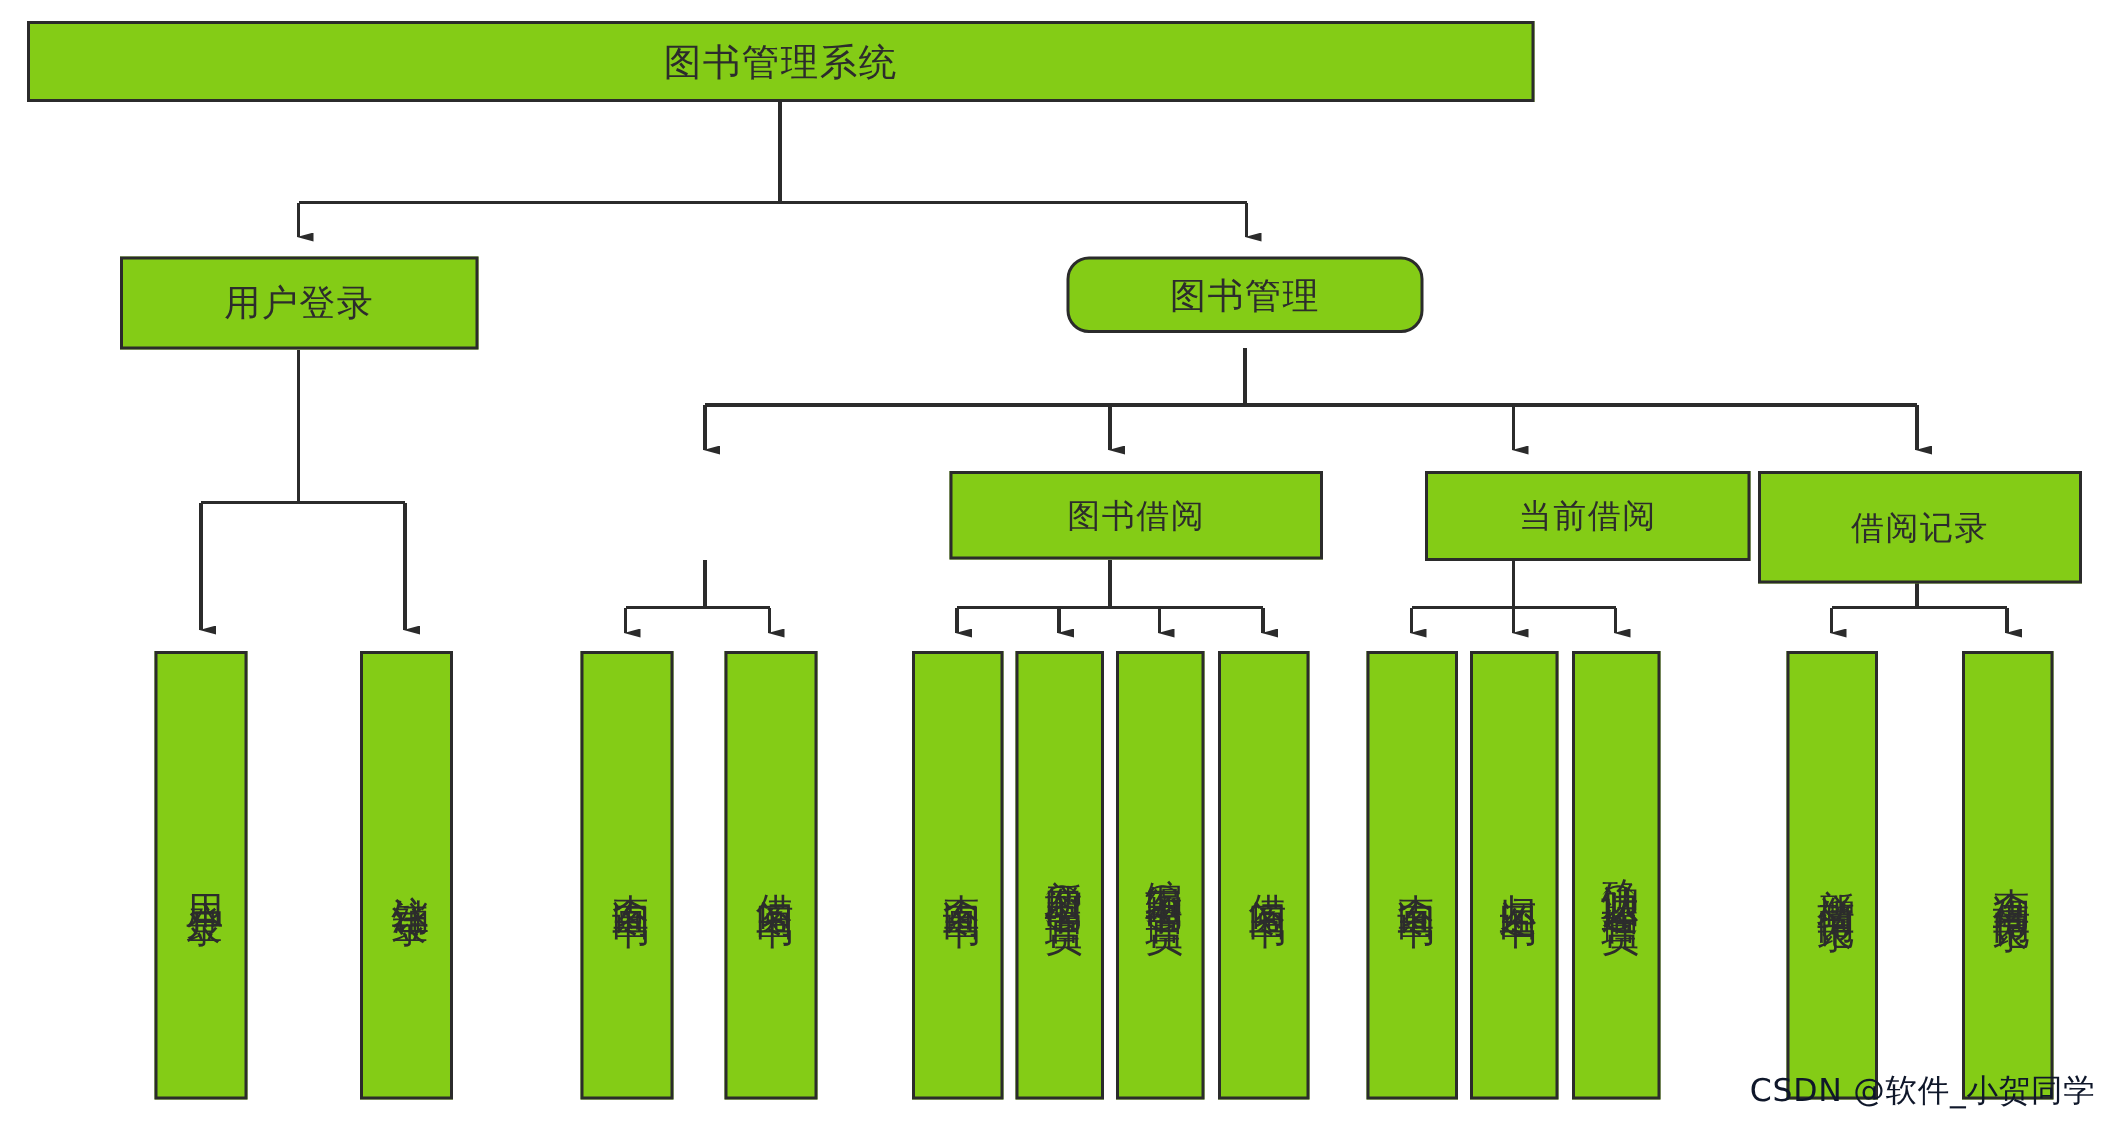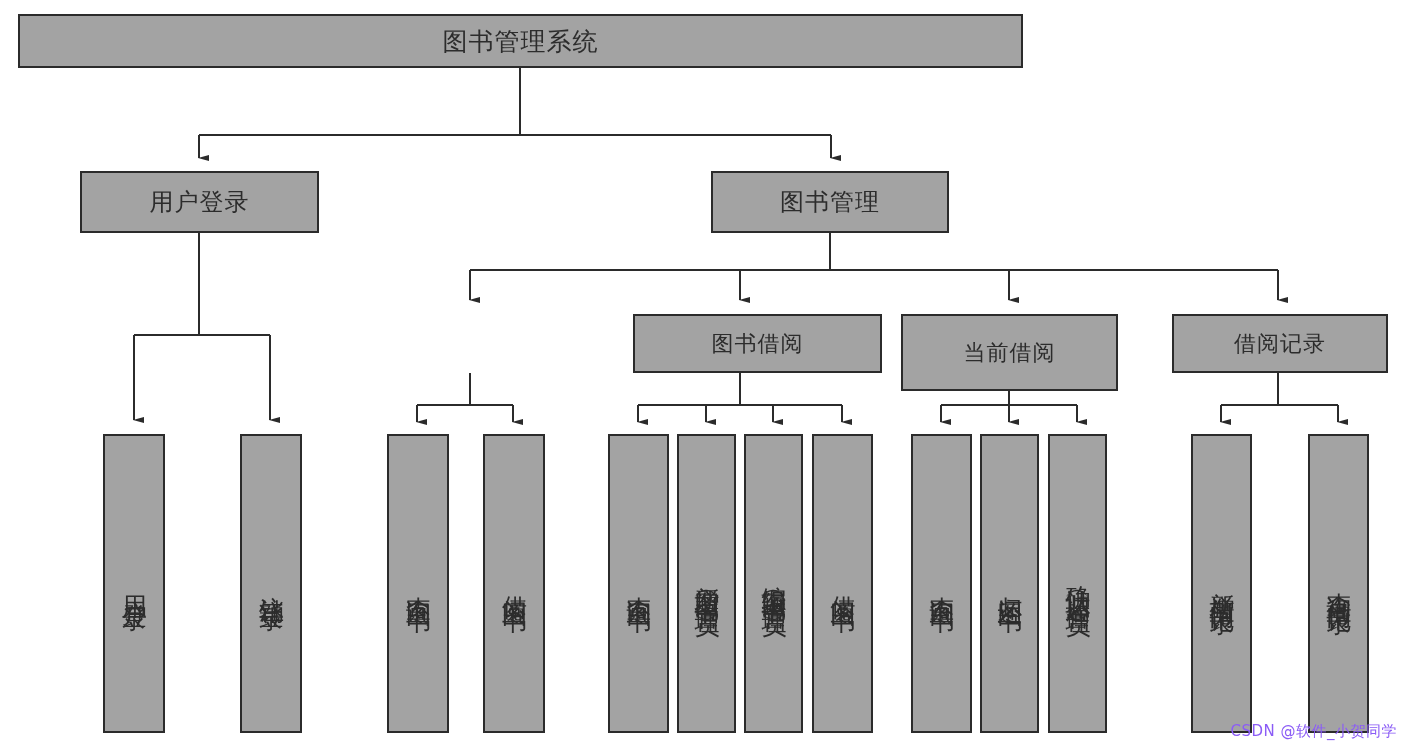--- a/index.html
+++ b/index.html
@@ -16,26 +16,27 @@
   }
   #wires{
     position:absolute;
     left:0; top:0;
     width:1405px; height:747px;
     pointer-events:none;
   }
   .node{
     position:absolute;
     box-sizing:border-box;
-    background:#a3a3a3;
+    background:#84cc16;
     border:2.4px solid #2b2b2b;
     display:flex;
     align-items:center;
     justify-content:center;
     z-index:2;
+    font-family:Liberation Mono, monospace;
   }
   .node.root   { border-width:2.6px; }
   .node .lbl{
     color:#2c2c2c;
     letter-spacing:1px;
     white-space:nowrap;
   }
   .node.root .lbl   { font-size:25px; }
   .node.level2 .lbl { font-size:24px; }
   .node.level3 .lbl { font-size:22px; }
@@ -51,22 +52,22 @@
     font-size:25px;
     line-height:1.12;
     letter-spacing:4px;
     white-space:normal;
     max-height:272px;
   }
   .watermark{
     position:absolute;
     right:8px;
     bottom:6px;
-    font-size:15px;
-    color:#8b5cf6;
+    font-size:21px;
+    color:#0f172a;
     letter-spacing:0.5px;
     z-index:5;
     white-space:nowrap;
   }
 </style>
 </head>
 <body>
 
 <div id="stage">
 
@@ -120,31 +121,31 @@
     </g>
   </svg>
 
   <div class="node root" style="left:18px; top:14px; width:1005px; height:54px;">
     <span class="lbl">图书管理系统</span>
   </div>
 
   <div class="node level2" style="left:80px; top:171px; width:239px; height:62px;">
     <span class="lbl">用户登录</span>
   </div>
-  <div class="node level2" style="left:711px; top:171px; width:238px; height:62px;">
+  <div class="node level2" style="left:711px; top:171px; width:238px; height:51px;border-radius:15px;">
     <span class="lbl">图书管理</span>
   </div>
 
   <div class="node level3" style="left:633px; top:314px; width:249px; height:59px;">
     <span class="lbl">图书借阅</span>
   </div>
-  <div class="node level3" style="left:901px; top:314px; width:217px; height:77px;">
+  <div class="node level3" style="left:950px; top:314px; width:217px; height:60px;">
     <span class="lbl">当前借阅</span>
   </div>
-  <div class="node level3" style="left:1172px; top:314px; width:216px; height:59px;">
+  <div class="node level3" style="left:1172px; top:314px; width:216px; height:75px;">
     <span class="lbl">借阅记录</span>
   </div>
 
   <div class="node leaf" style="left:103px; top:434px; width:62px; height:299px;">
     <span class="lbl">用户登录</span>
   </div>
   <div class="node leaf" style="left:240px; top:434px; width:62px; height:299px;">
     <span class="lbl">注销登录</span>
   </div>
 

